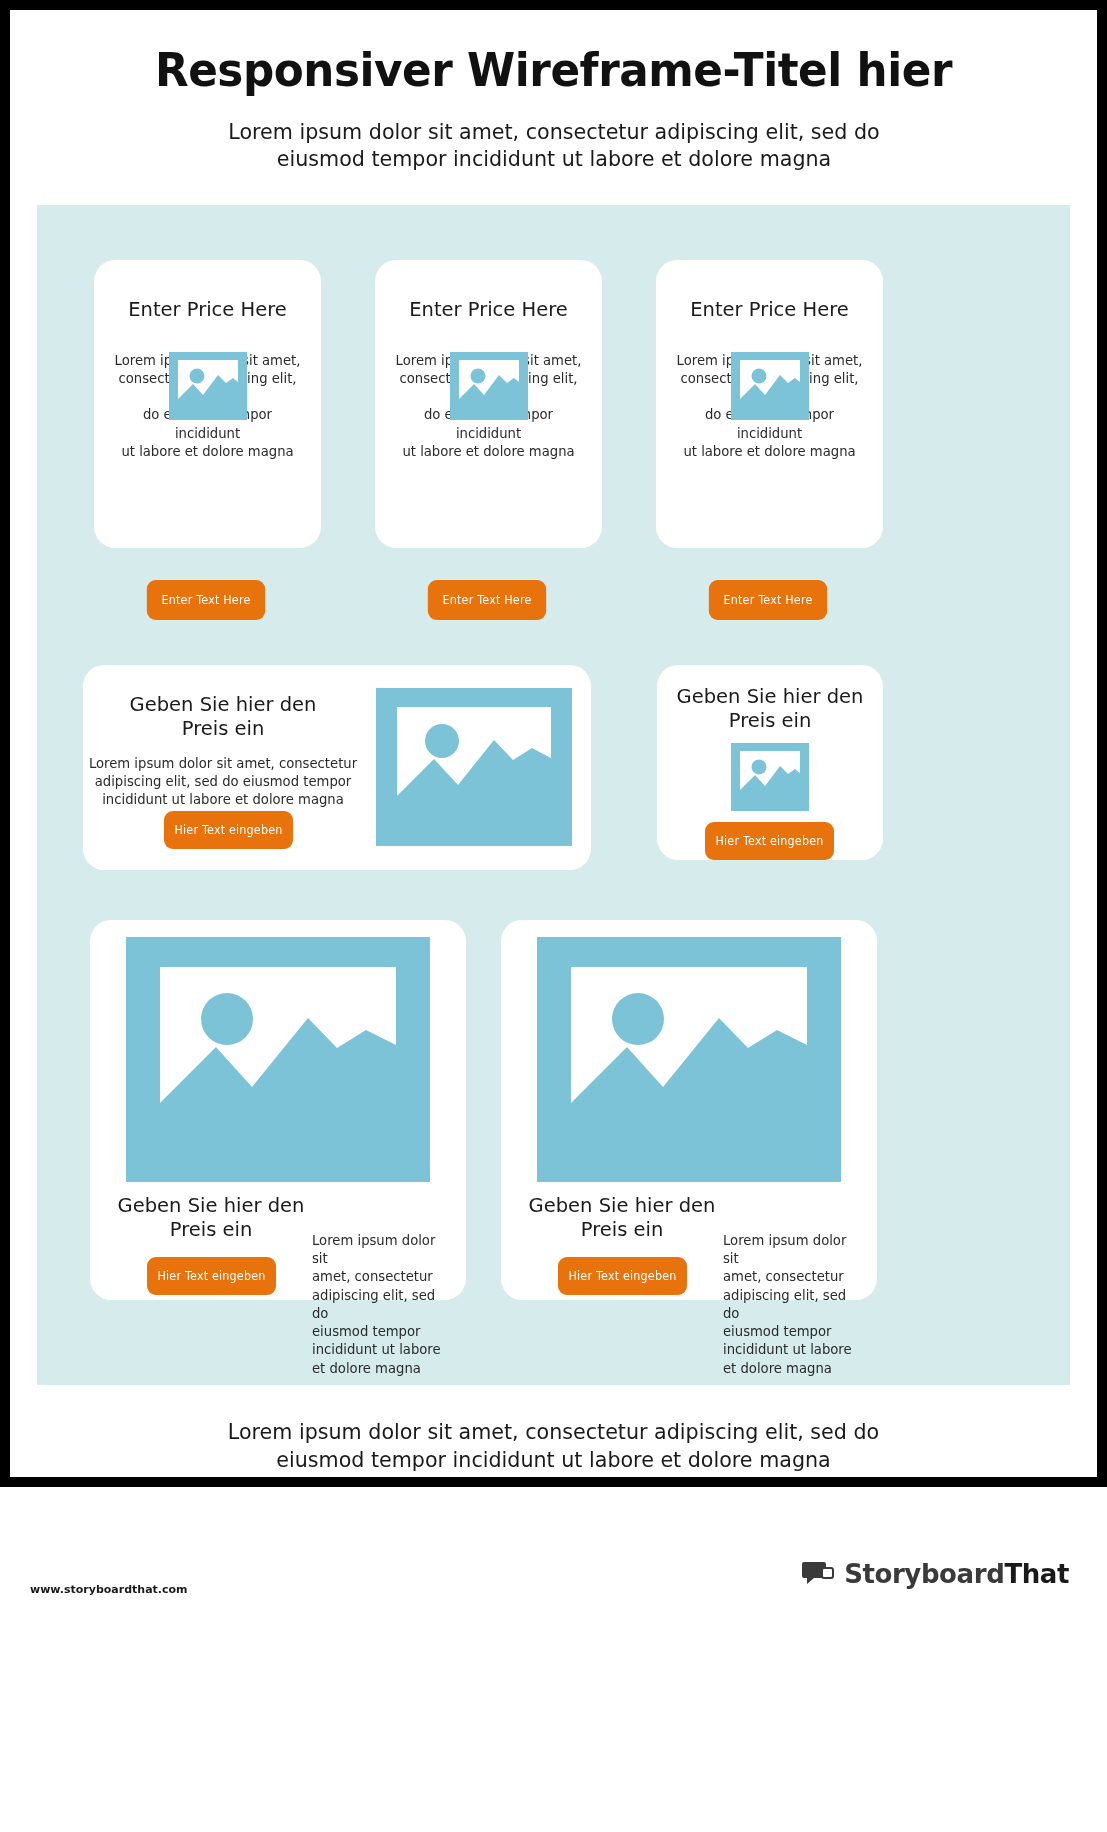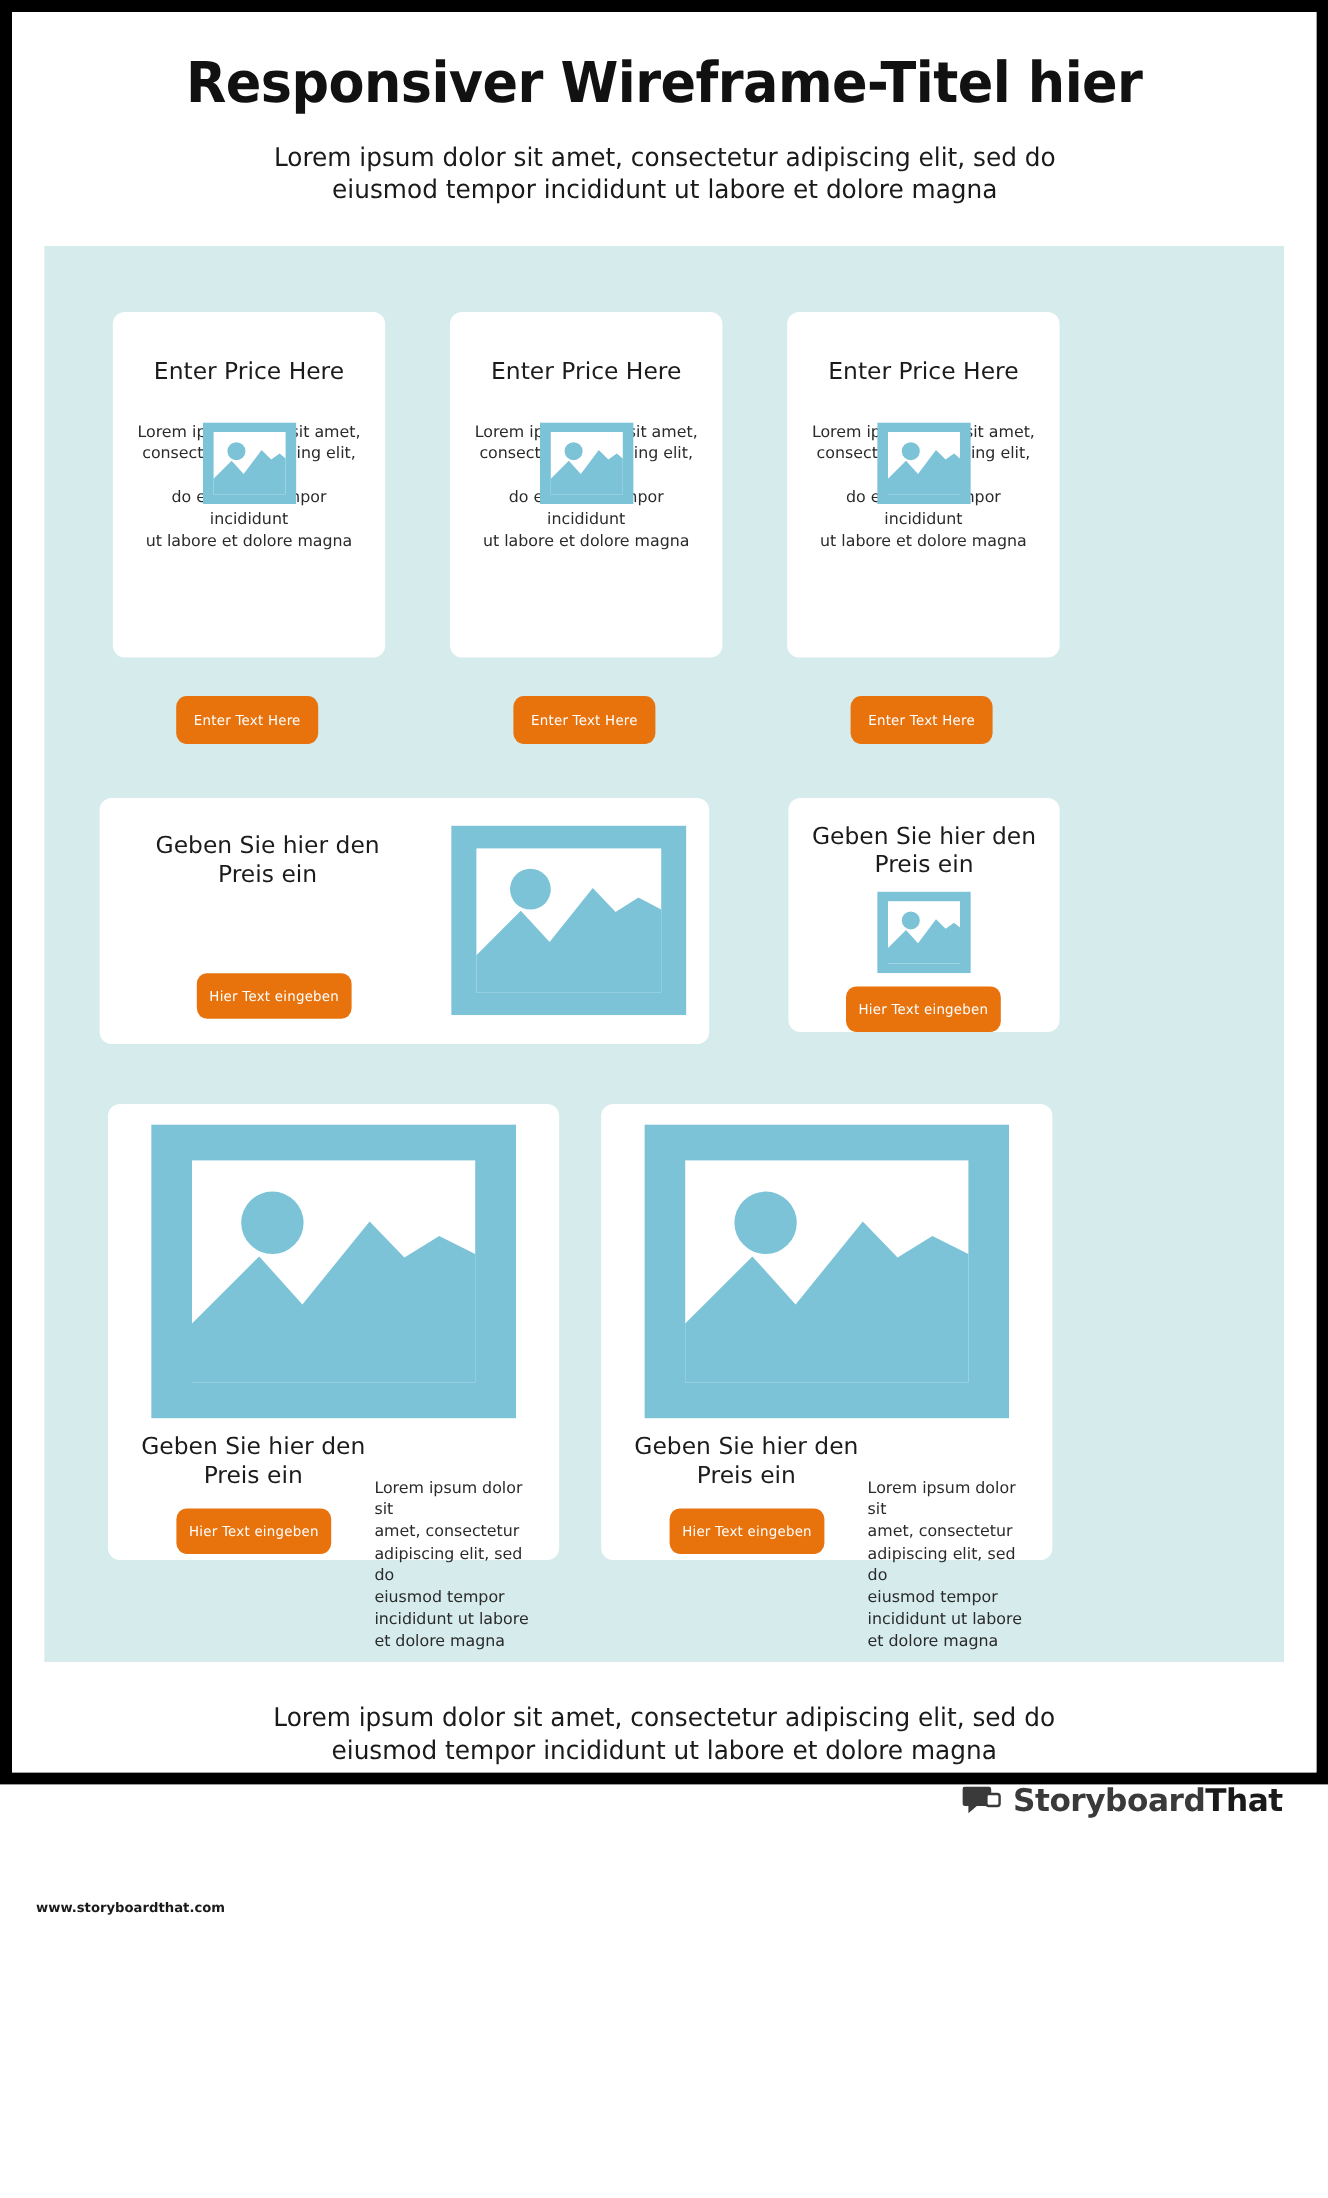--- a/index.html
+++ b/index.html
@@ -60,21 +60,21 @@
     top: 195px;
     width: 1033px;
     height: 1180px;
     background: #d5ebec;
   }
 
   
   .card {
     position: absolute;
     background: #ffffff;
-    border-radius: 10px;
+    border-radius: 21px;
     box-sizing: border-box;
   }
 
   .card-title {
     text-align: center;
     font-size: 19.5px;
     color: #1b1b1b;
     line-height: 1.22;
   }
   .card-body {
@@ -121,21 +121,21 @@
     position: absolute;
     left: 20px;
     top: 1573px;
     font-size: 11px;
     font-weight: bold;
     color: #1a1a1a;
   }
   .brand {
     position: absolute;
     right: 28px;
-    top: 1476px;
+    top: 1549px;
     display: flex;
     align-items: center;
     gap: 9px;
   }
   .brand-mark { width: 33px; height: 28px; }
   .brand-name {
     font-size: 26px;
     font-weight: bold;
     color: #3a3a3a;
     letter-spacing: -0.4px;
@@ -212,20 +212,25 @@
           <div>do eiusmod tempor incididunt</div>
           <div>ut labore et dolore magna</div>
         </div>
       </div>
       <div class="btn" style="left:670px; top:375px; width:122px; height:40px;">Enter Text Here</div>
 
       <div class="card" style="left:46px; top:460px; width:508px; height:205px;">
         <div class="card-title" style="margin-top:28px; width:280px;">
           <div>Geben Sie hier den</div>
           <div>Preis ein</div>
+        </div>
+        <div class="card-body" style="margin-top:14px; width:280px;">
+          <div>Lorem ipsum dolor sit amet, consectetur</div>
+          <div>adipiscing elit, sed do eiusmod tempor</div>
+          <div>incididunt ut labore et dolore magna</div>
         </div>
         <div class="btn" style="left:79px; top:146px; width:133px; height:38px;">Hier Text eingeben</div>
         <div class="imgph" style="left:293px; top:23px; width:196px; height:158px;">
           <svg viewBox="0 0 196 158" xmlns="http://www.w3.org/2000/svg">
             <rect x="0" y="0" width="196" height="158" fill="#7cc3d8"></rect>
             <rect x="21" y="19" width="154" height="120" fill="#ffffff"></rect>
             <circle cx="66" cy="53" r="17" fill="#7cc3d8"></circle>
             <path d="M21 139 L21 108 L58 71 L82 97 L118 52 L137 72 L156 60 L175 70 L175 139 Z" fill="#7cc3d8"></path>
           </svg>
         </div>

